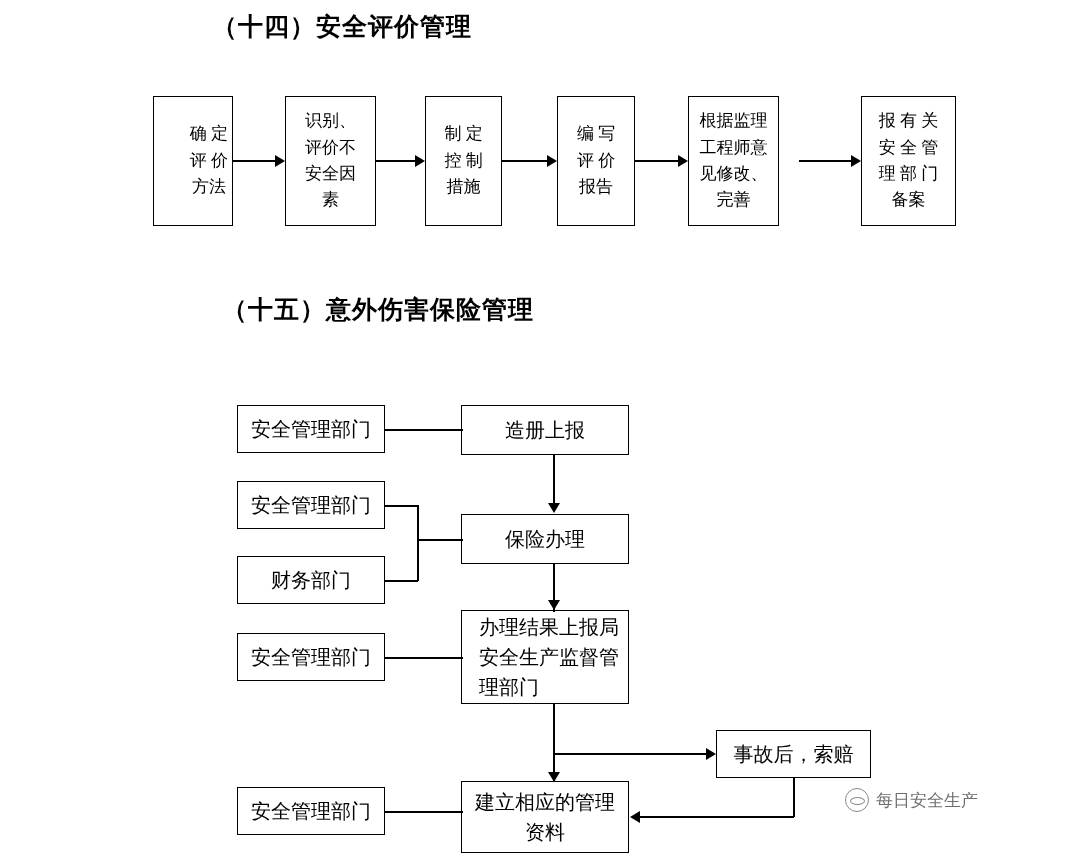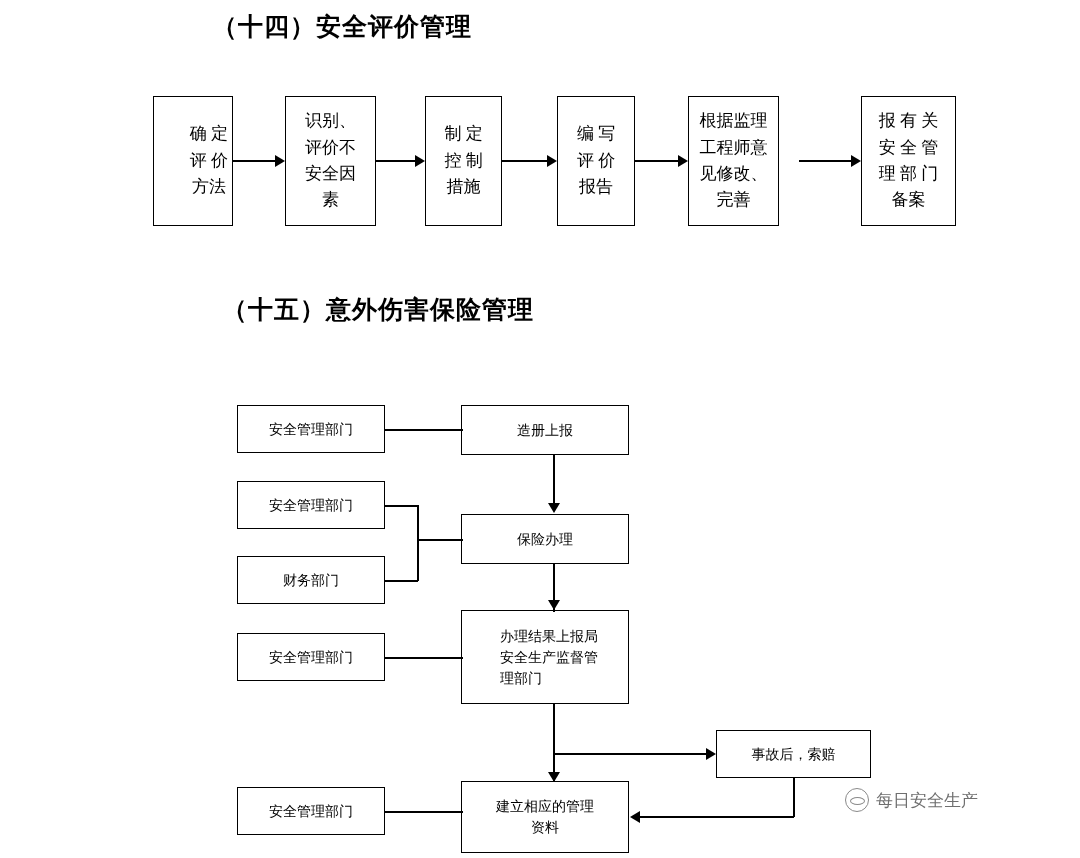--- a/index.html
+++ b/index.html
@@ -36,21 +36,21 @@
   .box {
     position: absolute;
     border: 1.5px solid #000;
     background: #fff;
     box-sizing: border-box;
     display: flex;
     align-items: center;
     justify-content: center;
     text-align: center;
     font-family: "Liberation Serif", serif;
-    font-size: 14px;
+    font-size: 20px;
     line-height: 1.5;
     color: #000;
   }
   .box .txt {
     display: block;
     white-space: pre-line;
     padding: 0 4px;
   }
 
   

